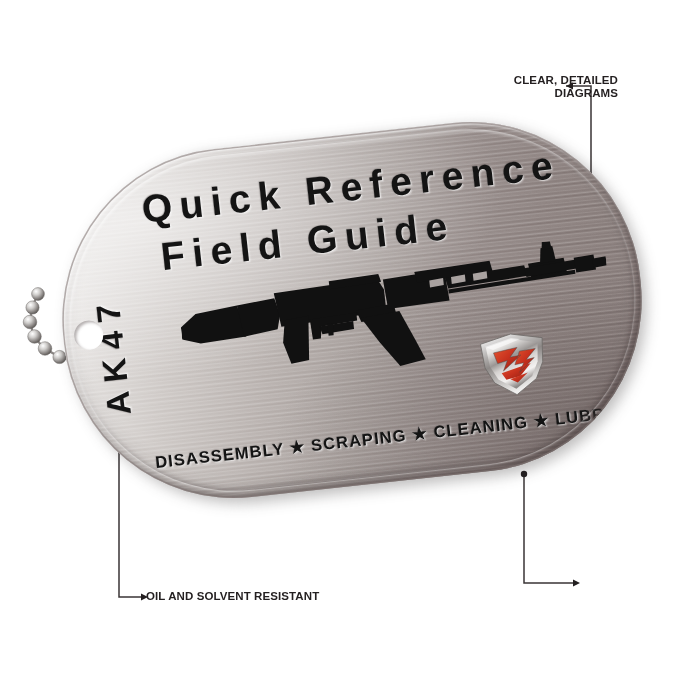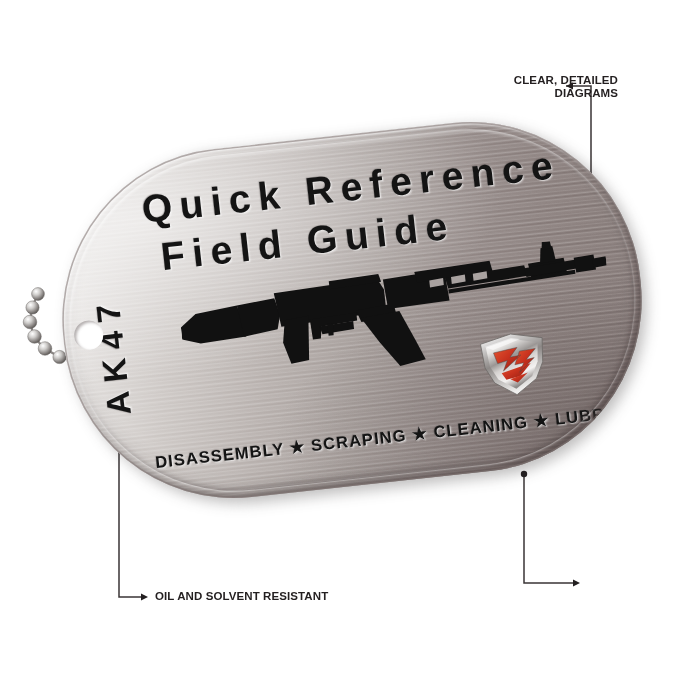--- a/index.html
+++ b/index.html
@@ -42,21 +42,20 @@
   }
   #lbl-diagrams {
     left: 468px; top: 74px;
     width: 110px;
     text-align: right;
     margin-left: 40px;
   }
   #lbl-oil {
     left: 146px; top: 590px;
     text-align: left;
-    margin-left: 9px;
   }
   #lbl-color {
     left: 578px; top: 565px;
     text-align: left;
   }
 
   
   #tag-wrap {
     position: absolute;
     left: 62px;

